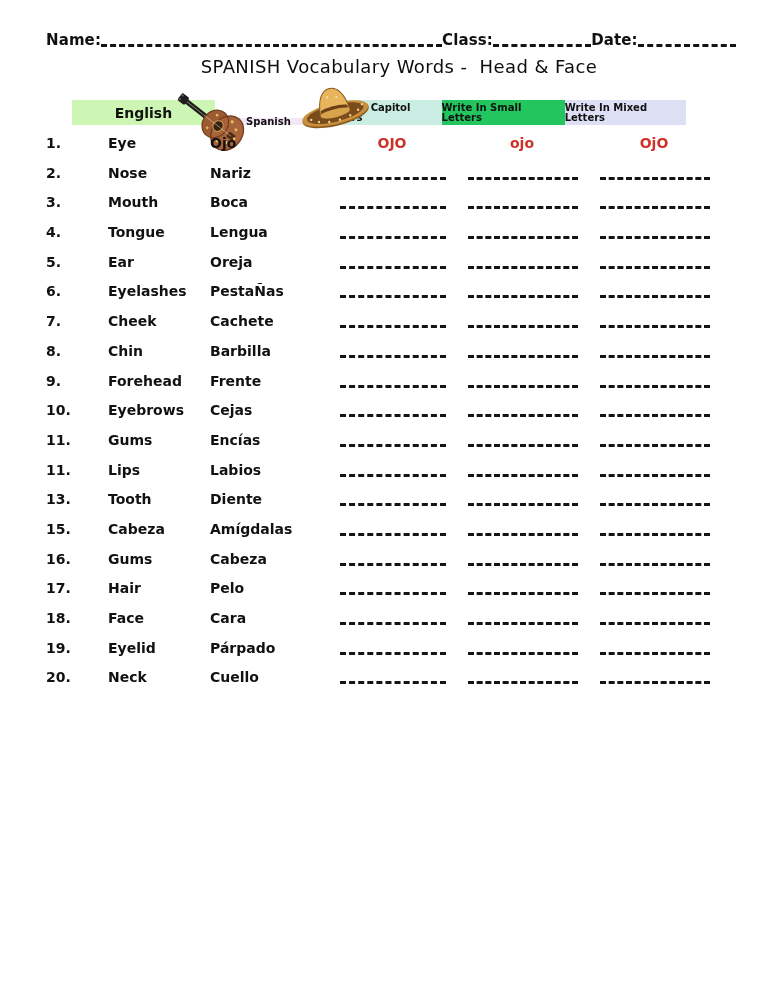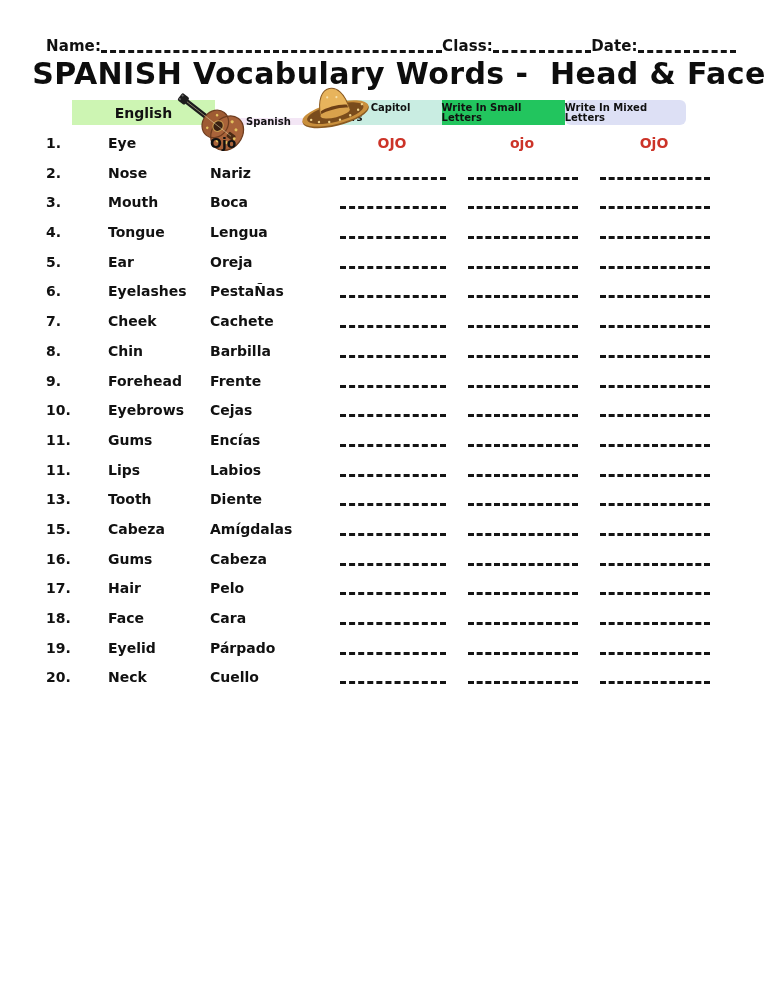--- a/index.html
+++ b/index.html
@@ -18,21 +18,21 @@
 
   .page {
     position: absolute;
     inset: 0;
   }
 
   
   .idline {
     position: absolute;
     left: 46px;
-    top: 30px;
+    top: 24px;
     width: 690px;
     height: 24px;
     display: flex;
     align-items: flex-end;
     font-size: 15px;
     font-weight: 700;
     letter-spacing: 0.1px;
     white-space: nowrap;
   }
   .idline .lbl {
@@ -56,22 +56,22 @@
     border-bottom: 3px dashed #141414;
   }
 
   
   .title {
     position: absolute;
     left: 0;
     right: 0;
     top: 56px;
     text-align: center;
-    font-size: 30px;
-    font-weight: 700;
+    font-size: 18px;
+    font-weight: 400;
     letter-spacing: 0.4px;
     color: #0d0d0d;
     white-space: pre;
     padding-left: 30px;
   }
 
   
   .headband {
     position: absolute;
     left: 72px;
@@ -87,21 +87,21 @@
     justify-content: center;
     font-weight: 700;
     color: #111111;
     line-height: 1;
     box-sizing: border-box;
   }
   .hcell.eng   { width: 153px; font-size: 14px; }
   .hcell.spa   { width: 115px; font-size: 10px; margin-top: 18px; }
   .hcell.cap   { width: 128px; font-size: 10px; }
   .hcell.small { width: 132px; font-size: 10px; }
-  .hcell.mixed { width: 130px; font-size: 10px; border-radius: 6px; }
+  .hcell.mixed { width: 130px; font-size: 10px; }
 
   
   .clipart {
     position: absolute;
     pointer-events: none;
   }
   .guitar  { left: 163px; top: 80px;  width: 92px; height: 78px; }
   .sombrero{ left: 296px; top: 84px;  width: 76px; height: 48px; }
 
   

